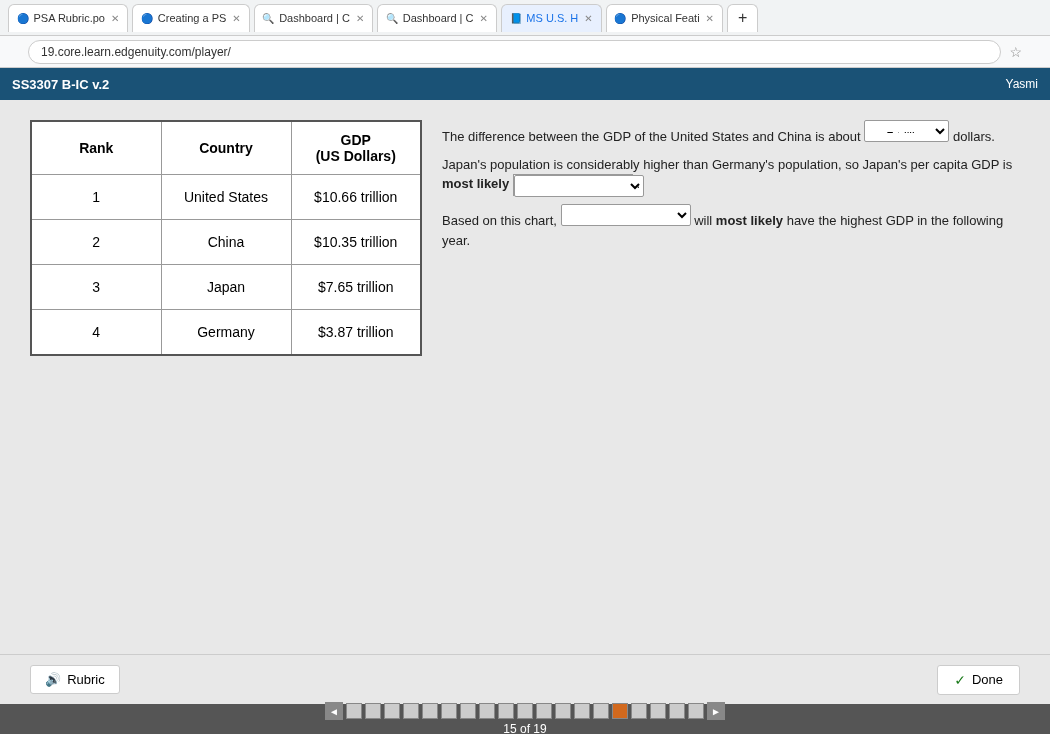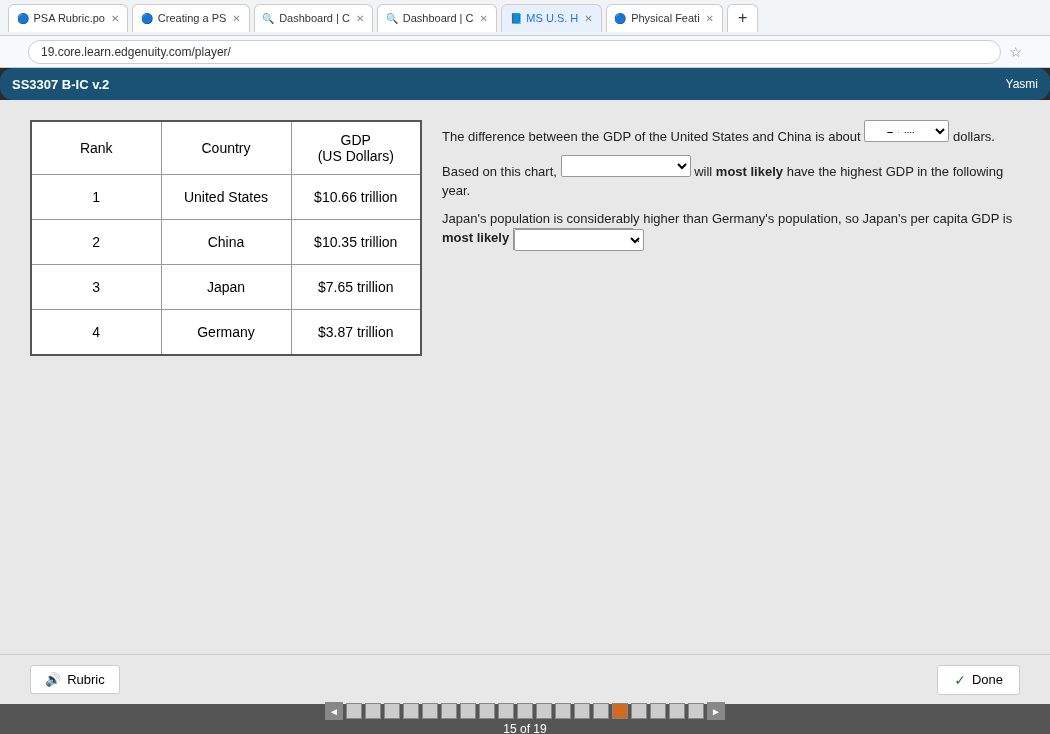--- a/index.html
+++ b/index.html
@@ -77,21 +77,20 @@
     }
 
     
     .app-header {
       background: #1a5276;
       height: 32px;
       display: flex;
       align-items: center;
       padding: 0 12px;
       justify-content: space-between;
-      border-radius: 13px;
     }
     .app-title {
       color: #fff;
       font-size: 13px;
       font-weight: bold;
     }
     .user-name {
       color: #fff;
       font-size: 12px;
       margin-left: 37px;
@@ -121,21 +120,21 @@
       height: fit-content;
     }
     .gdp-table th, .gdp-table td {
       border: 1px solid #999;
       padding: 0;
       text-align: center;
     }
     .gdp-table th {
       background: #fff;
       font-size: 14px;
-      font-weight: normal;
+      font-weight: bold;
       padding: 10px 20px;
     }
     .gdp-table td {
       font-size: 14px;
       padding: 14px 20px;
       min-width: 120px;
     }
     .gdp-header-cell {
       min-width: 130px;
     }
@@ -331,45 +330,45 @@
         <span>The difference between the GDP of the United States and China is about</span>
         <select class="inline-select">
           <option>✓ 7 trillion</option>
           <option>5 trillion</option>
           <option>10 trillion</option>
         </select>
         <span>dollars.</span>
       </p>
 
       <p>
-        <span>Based on this chart,</span>
-        <span> </span>
-        <select class="inline-select" style="width:130px;">
-          <option value=""></option>
-          <option>United States</option>
-          <option>China</option>
-          <option>Japan</option>
-          <option>Germany</option>
-        </select>
-        <span> will <strong>most likely</strong> <span>have the highest GDP in the following year.</span></span>
-      </p>
-
-      <p>
         <span>Japan's population is considerably higher than Germany's population, so Japan's per capita GDP is</span>
         <strong>most likely</strong>
         <span> </span>
         <span class="inline-input-box">
           <select class="inline-select" style="width:130px;">
             <option value=""></option>
             <option>lower</option>
             <option>higher</option>
           </select>
         </span>
         <span>.</span>
       </p>
+
+      <p>
+        <span>Based on this chart,</span>
+        <span> </span>
+        <select class="inline-select" style="width:130px;">
+          <option value=""></option>
+          <option>United States</option>
+          <option>China</option>
+          <option>Japan</option>
+          <option>Germany</option>
+        </select>
+        <span> will <strong>most likely</strong> <span>have the highest GDP in the following year.</span></span>
+      </p>
     </div>
   </div>
 </div>
 
 <div class="bottom-bar">
   <button class="intro-btn">
     <span>🔊</span>
     <span>Rubric</span>
   </button>
   <button class="done-btn">

